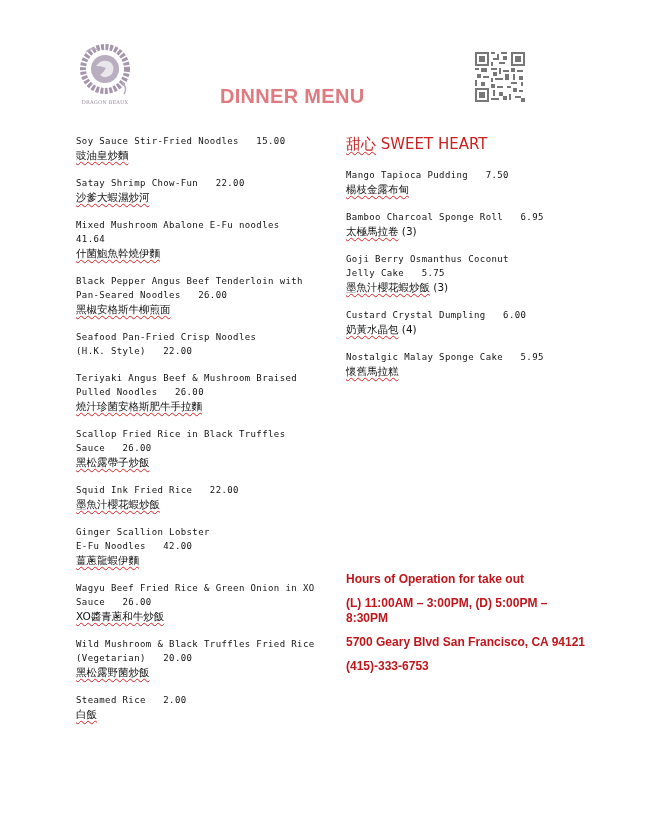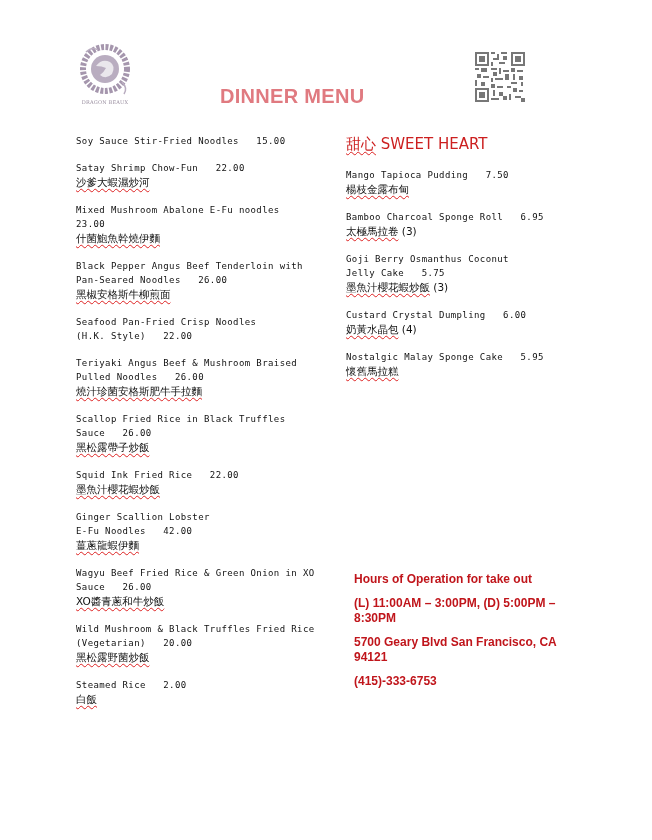--- a/index.html
+++ b/index.html
@@ -19,21 +19,21 @@
 
     .item { margin-bottom: 13px; }
     .en { font-family: "DejaVu Sans Mono", monospace; font-size: 9px; line-height: 14px; color: #111; letter-spacing: 0.4px; white-space: pre-wrap; }
     .zh { font-family: "DejaVu Sans", sans-serif; font-size: 10.5px; line-height: 15px; color: #111; }
     .zh .squig { text-decoration: underline wavy #d22; text-decoration-thickness: 1px; text-underline-offset: 2px; }
 
     .dessert-heading { font-family: "DejaVu Sans", sans-serif; font-size: 15px; color: #cc1f1f; margin-top: 0px; margin-bottom: 14px; line-height: 20px; }
     .dessert-heading .squig { text-decoration: underline wavy #d22; text-decoration-thickness: 1px; text-underline-offset: 2px; }
 
     .hours { position: absolute; left: 346px; top: 564px; width: 240px; font-family: "Liberation Sans", sans-serif; font-weight: bold; font-size: 12px; color: #c0151b; }
-    .hours p { margin: 0 0 9px 8px; line-height: 15px; }
+    .hours p { margin: 0 0 9px 0; line-height: 15px; }
   </style>
 </head>
 <body>
 
 <div class="page">
 
   <div class="logo">
     <svg width="54" height="56" viewBox="0 0 54 56">
       <circle cx="27" cy="27" r="22" fill="none" stroke="#a596ad" stroke-width="6" stroke-dasharray="3 1.5"></circle>
       <circle cx="27" cy="27" r="14" fill="#b9adc0"></circle>
@@ -97,27 +97,28 @@
           <rect x="17" y="21" width="1" height="3"></rect>
           <rect x="20" y="22" width="3" height="1"></rect>
           <rect x="23" y="23" width="2" height="2"></rect>
       </g>
     </svg>
   </div>
 
   <div class="col-left">
     <div class="item">
         <div class="en">Soy Sauce Stir-Fried Noodles   15.00</div>
+        <div class="zh"><span class="squig">豉油皇炒麵</span></div>
       </div>
     <div class="item">
         <div class="en">Satay Shrimp Chow-Fun   22.00</div>
         <div class="zh"><span class="squig">沙爹大蝦濕炒河</span></div>
       </div>
     <div class="item">
-        <div class="en">Mixed Mushroom Abalone E-Fu noodles   23.00</div>
+        <div class="en">Mixed Mushroom Abalone E-Fu noodles   41.64</div>
         <div class="zh"><span class="squig">什菌鮑魚幹燒伊麵</span></div>
       </div>
     <div class="item">
         <div class="en">Black Pepper Angus Beef Tenderloin with
 Pan-Seared Noodles   26.00</div>
         <div class="zh"><span class="squig">黑椒安格斯牛柳煎面</span></div>
       </div>
     <div class="item">
         <div class="en">Seafood Pan-Fried Crisp Noodles
 (H.K. Style)   22.00</div>

